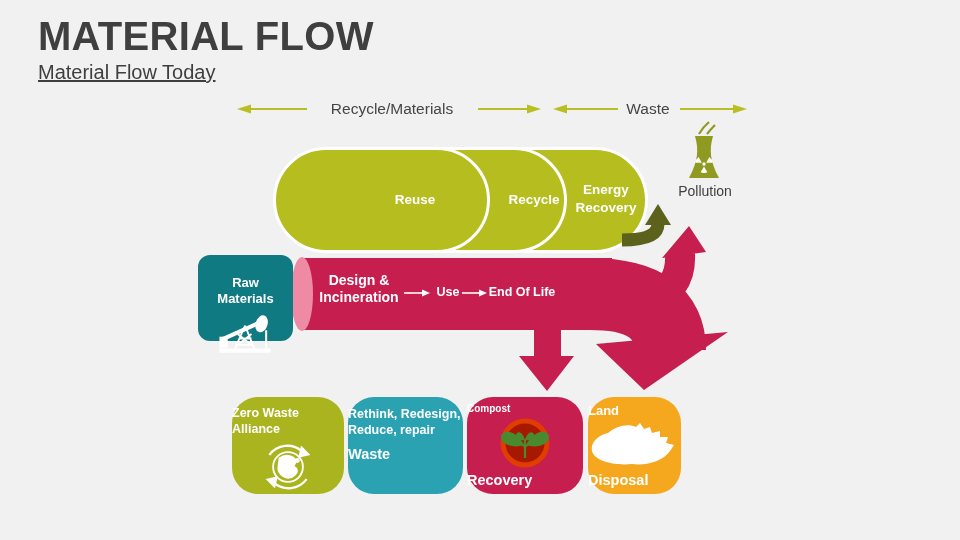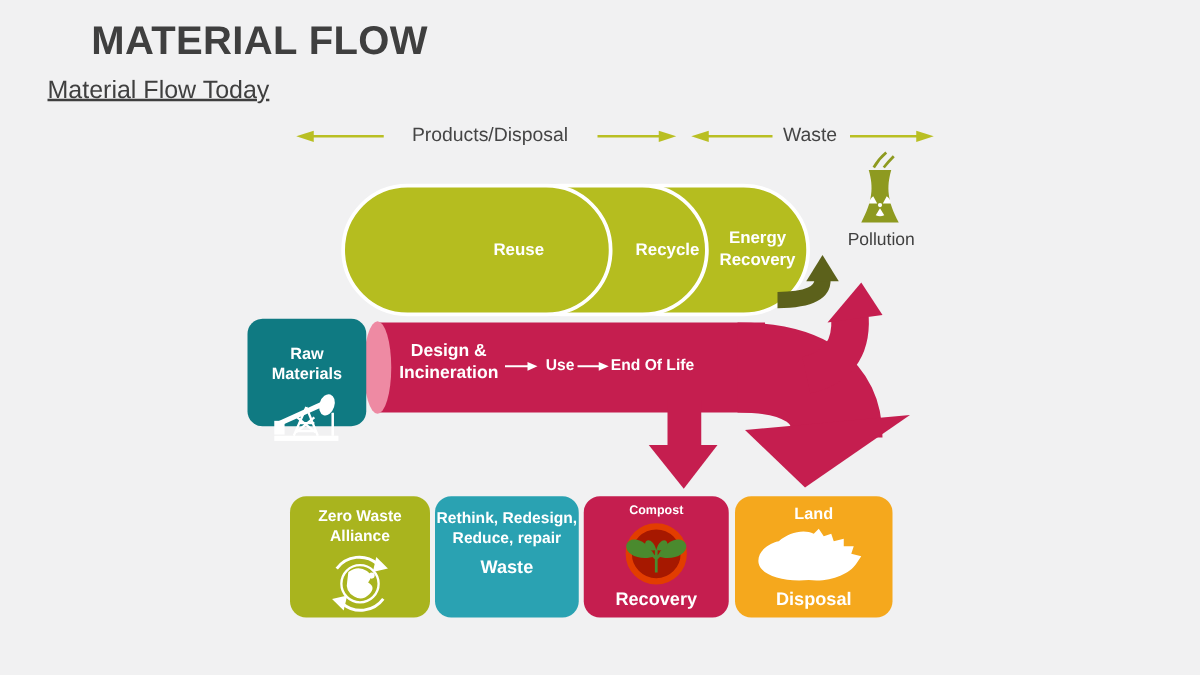--- a/index.html
+++ b/index.html
@@ -1,59 +1,59 @@
 <!DOCTYPE html>
 <html style="--bg: #f1f1f2; --textDark: #3f3f3f; --textMid: #454545; --olive: #b5bd1f; --oliveGuide: #b9bf23; --oliveDark: #8e9a20; --armyDark: #5c611b; --greenBox: #a9b41e; --tealDark: #0f7a82; --tealLight: #2aa2b2; --crimson: #c51e4f; --pink: #ee8aa3; --amber: #f5a81d; --compostRing: #e23d00; --compostInner: #a61800; --leafGreen: #4a8a2e;"><head>
 <meta charset="utf-8">
 <style>
   html,body{margin:0;padding:0;}
   body{background:var(--bg,#f1f1f2);font-family:"Liberation Sans",sans-serif;}
   #slide{position:relative;width:960px;height:540px;background:var(--bg,#f1f1f2);overflow:hidden;}
   .abs{position:absolute;}
-  .title{left:38px;top:14px;font-size:32px;font-weight:800;color:var(--textDark);letter-spacing:.3px;margin-left:35px;}
+  .title{left:38px;top:14px;font-size:40px;font-weight:800;color:var(--textDark);letter-spacing:.3px;}
   .subtitle{left:38px;top:61px;font-size:20px;color:var(--textDark);text-decoration:underline;}
   .guide-label{top:100px;font-size:15.5px;color:var(--textMid);text-align:center;z-index:6;}
   #products-label{left:312px;width:160px;}
   #waste-label{left:598px;width:100px;}
   .capsule{position:absolute;top:147px;height:106px;border-radius:53px;background:var(--olive);border:3px solid #fff;box-sizing:border-box;}
   #cap-energy{left:476px;width:172px;z-index:1;}
   #cap-recycle{left:396px;width:171px;z-index:2;}
   #cap-reuse{left:273px;width:217px;z-index:3;}
   .cap-label{position:absolute;color:#fff;font-weight:700;font-size:13.5px;text-align:center;line-height:1.3;z-index:6;}
   #reuse-label{left:365px;top:191px;width:100px;}
   #recycle-label{left:484px;top:191px;width:100px;}
   #energy-label{left:556px;top:181px;width:100px;}
   #incin-label{left:650px;top:182px;width:110px;font-size:14px;font-weight:400;color:var(--textDark);text-align:center;line-height:1.35;z-index:6;position:absolute;}
   svg.overlay{position:absolute;left:0;top:0;z-index:4;}
   .tube-label{position:absolute;z-index:6;color:#fff;font-weight:700;text-align:center;}
   #stage1{left:303px;top:272px;width:112px;font-size:14px;line-height:1.2;}
   #stage2{left:428px;top:285px;width:40px;font-size:12.5px;}
   #stage3{left:482px;top:285px;width:80px;font-size:12.5px;}
   #rawbox{position:absolute;left:198px;top:255px;width:95px;height:86px;border-radius:12px;background:var(--tealDark);z-index:5;color:#fff;font-weight:700;text-align:center;font-size:13px;line-height:1.25;padding-top:20px;box-sizing:border-box;}
   #rawbox svg{display:block;margin:3px auto 0;}
-  .box{position:absolute;top:397px;height:97px;border-radius:13px;z-index:5;color:#fff;font-weight:700;text-align:center;box-sizing:border-box;}
+  .box{position:absolute;top:397px;height:97px;border-radius:26px;z-index:5;color:#fff;font-weight:700;box-sizing:border-box;}
   #box-zero{left:232px;width:112px;background:var(--greenBox);padding-top:8px;}
   #box-prev{left:348px;width:115px;background:var(--tealLight);padding-top:9px;}
   #box-rec{left:467px;width:116px;background:var(--crimson);display:flex;flex-direction:column;justify-content:space-between;padding:6px 0 5px;}
-  #box-disp{left:588px;width:126px;background:var(--amber);display:flex;flex-direction:column;justify-content:space-between;padding:6px 0 5px;}
+  #box-disp{left:588px;width:93px;background:var(--amber);display:flex;flex-direction:column;justify-content:space-between;padding:6px 0 5px;}
   .box .l1{font-size:12.5px;line-height:1.28;}
   .box .big{font-size:14.5px;line-height:1.25;}
   .box .gap{margin-top:7px;}
   .box svg{display:block;margin:0 auto;}
   #box-zero svg{margin-top:3px;}
 </style>
 </head>
 <body>
 
 <div id="slide">
 
   <div class="abs title">MATERIAL FLOW</div>
   <div class="abs subtitle">Material Flow Today</div>
 
-  <div class="abs guide-label" id="products-label">Products/Disposal</div>
+  <div class="abs guide-label" id="products-label">Recycle/Materials</div>
   <div class="abs guide-label" id="waste-label">Waste</div>
 
   <div class="capsule" id="cap-energy"></div>
   <div class="capsule" id="cap-recycle"></div>
   <div class="capsule" id="cap-reuse"></div>
   <div class="cap-label" id="reuse-label">Reuse</div>
   <div class="cap-label" id="recycle-label">Recycle</div>
   <div class="cap-label" id="energy-label">
     <div>Energy</div>
     <div>Recovery</div>

